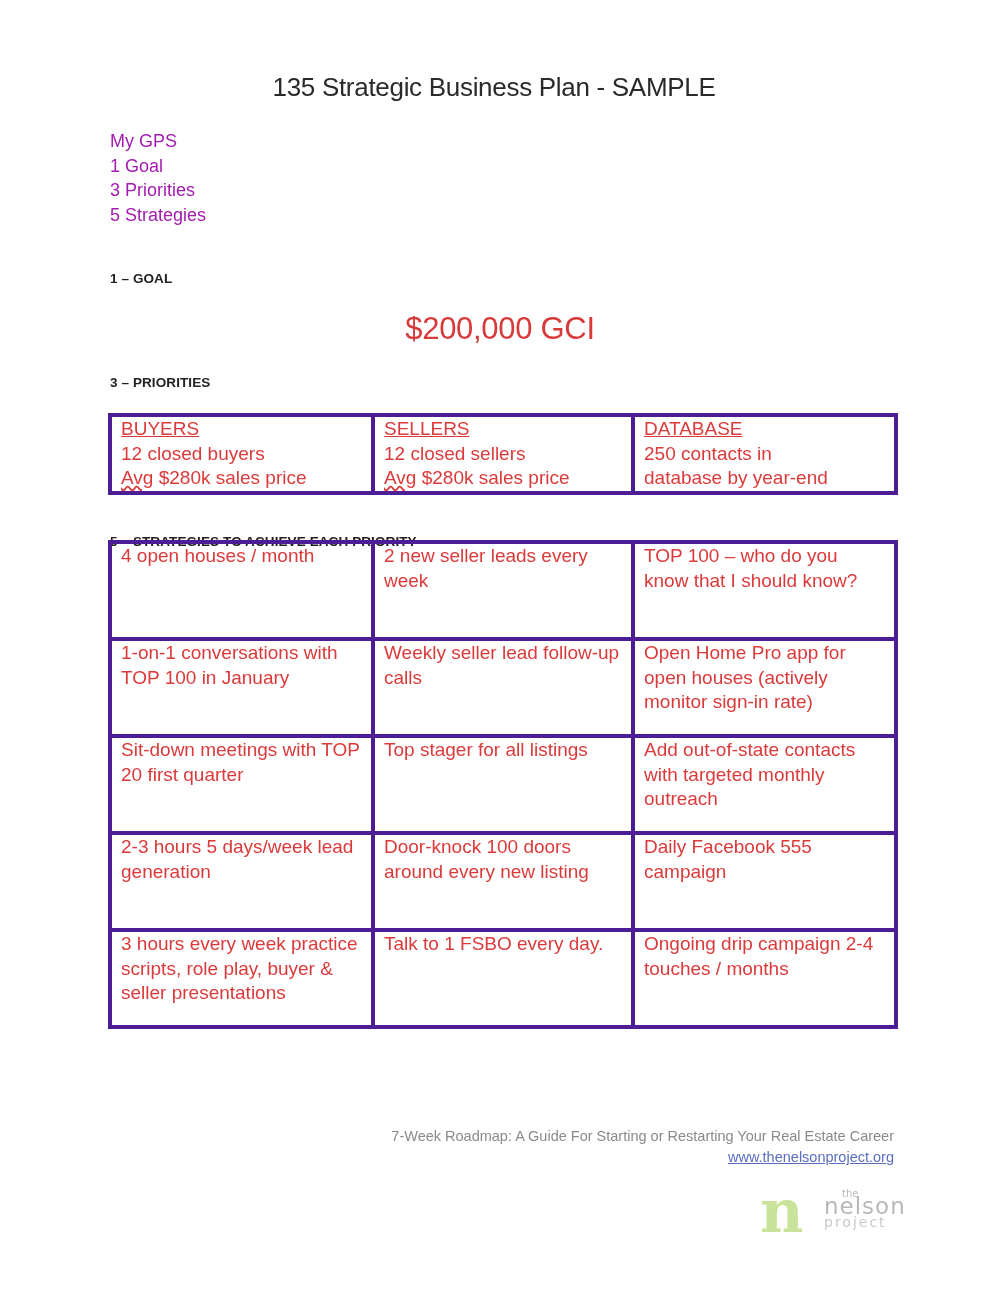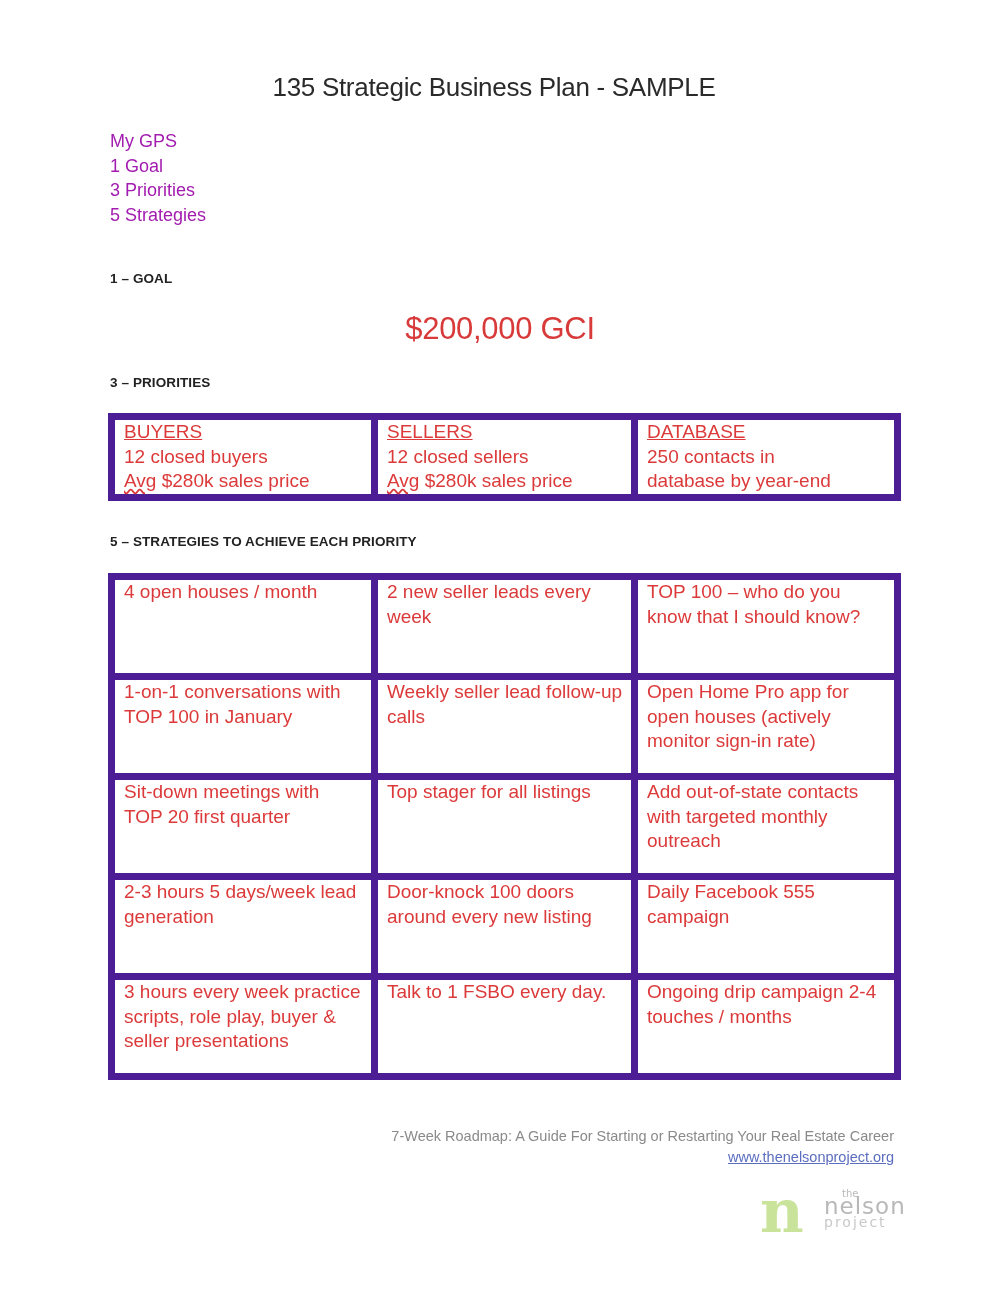--- a/index.html
+++ b/index.html
@@ -25,31 +25,31 @@
     .goal-value {
       position: absolute; left: 0; width: 1000px; top: 311px; text-align: center;
       font-size: 31px; color: #d83a3a; font-family: "Liberation Sans", sans-serif;
       letter-spacing: -0.3px;
     }
     table.grid {
       position: absolute; left: 108px; width: 786px; border-collapse: collapse;
       table-layout: fixed; font-family: "Liberation Sans", sans-serif;
     }
     table.grid td {
-      border: 7px solid #4c1d95; vertical-align: top; color: #dc3a3a;
+      border: 4px solid #4c1d95; vertical-align: top; color: #dc3a3a;
       font-size: 19px; line-height: 24.5px; padding: 0 8px 0 9px;
     }
     table.grid col.c1 { width: 263px; }
     table.grid col.c2 { width: 260px; }
     table.grid col.c3 { width: 263px; }
     .priorities { top: 413px; }
     .priorities td { height: 74px; padding-top: 1px; }
     .priority-head { text-decoration: underline; display: block; }
     .squiggle { text-decoration: underline wavy #d83a3a; }
-    .strategies { top: 573px; padding-left: 20px; }
+    .strategies { top: 540px; padding-left: 20px; }
     .strategies td { height: 93px; padding-top: 1px; }
     .footer {
       position: absolute; right: 106px; top: 1126px; text-align: right;
       font-family: "Liberation Sans", sans-serif; color: #8a8a8a;
       font-size: 14.5px; line-height: 21px;
     }
     .footer a { color: #5b6dbf; text-decoration: underline; }
     .logo {
       position: absolute; left: 760px; top: 1190px; width: 140px; height: 48px;
     }

